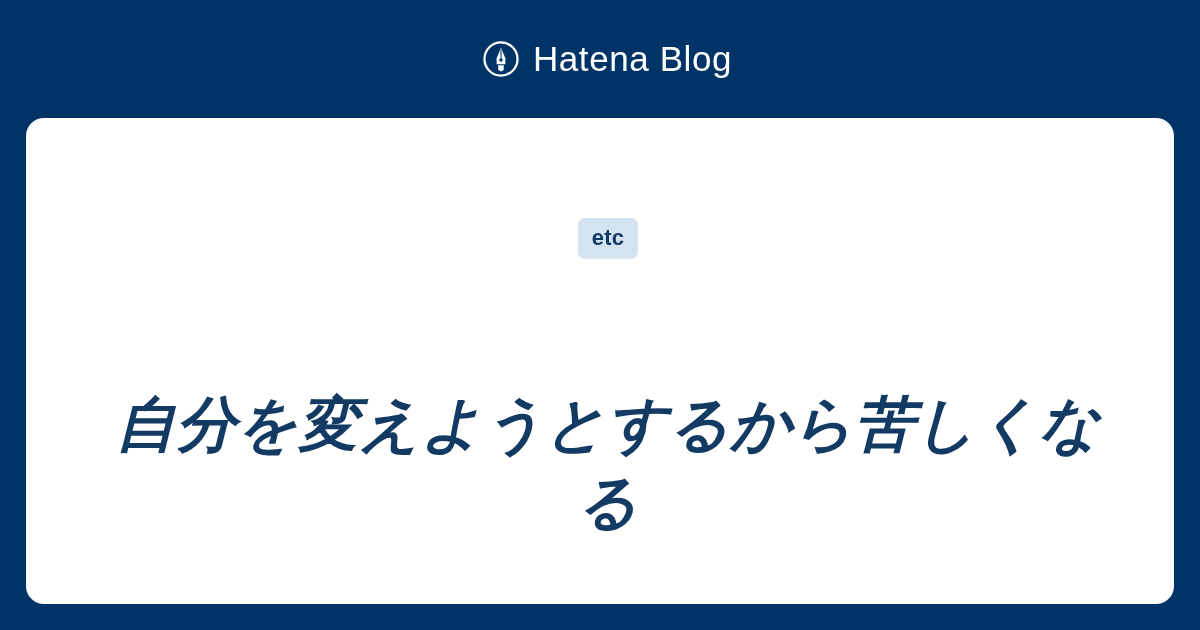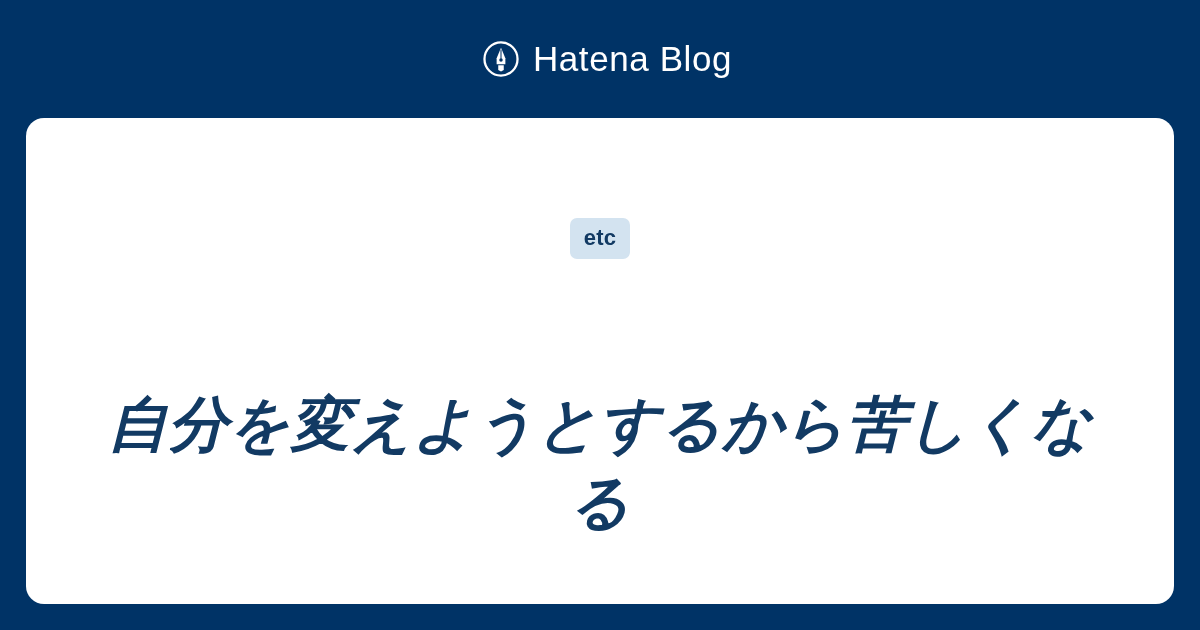--- a/index.html
+++ b/index.html
@@ -62,21 +62,21 @@
     background: #ffffff;
     border-radius: 18px;
     box-sizing: border-box;
     display: flex;
     flex-direction: column;
     align-items: center;
   }
 
   .card-inner {
     position: absolute;
-    left: 0;
+    left: 8px;
     top: 0;
     width: 100%;
     height: 100%;
     display: flex;
     flex-direction: column;
     align-items: center;
   }
 
   
   .badge-row {

